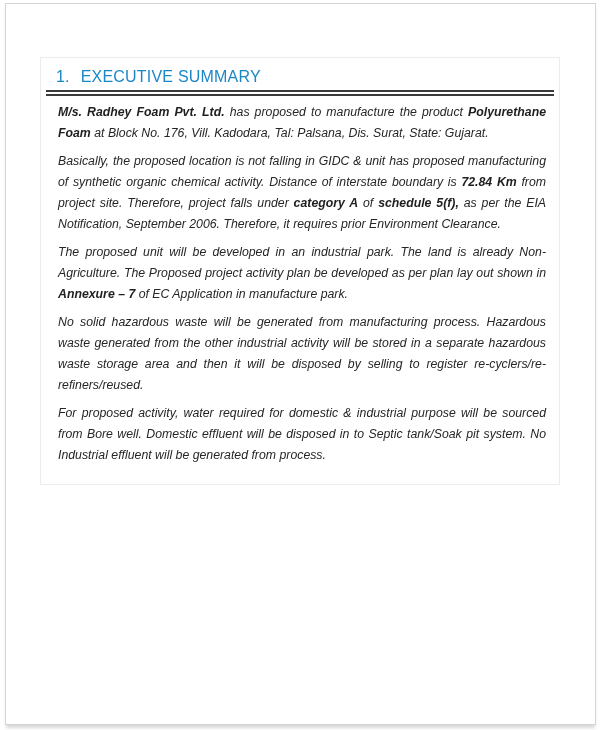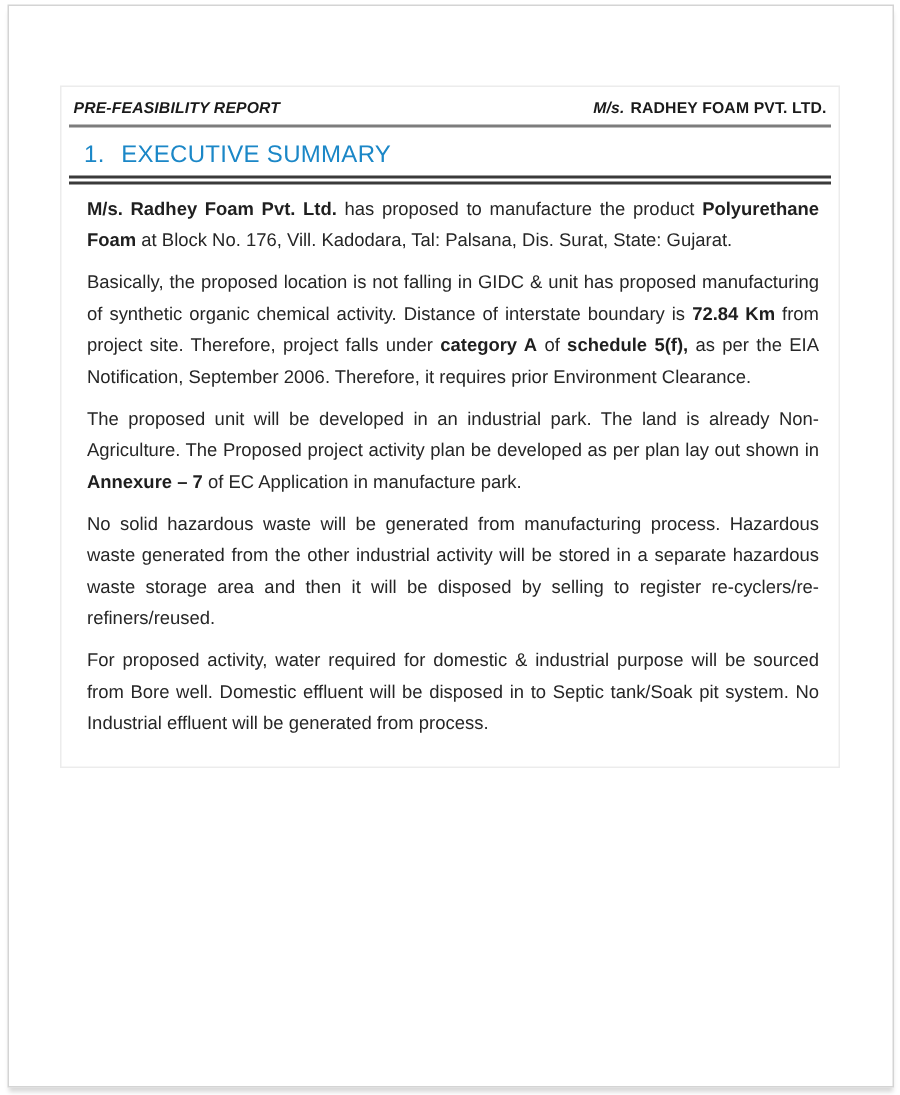--- a/index.html
+++ b/index.html
@@ -39,41 +39,38 @@
   }
   .section-heading .num{margin-right:11px;}
   .double-rule{
     margin:0 5px;
     height:2px;
     border-top:2px solid #3a3a3a;
     border-bottom:2px solid #3a3a3a;
   }
   .paragraphs{
     padding:6px 13px 8px 17px;
+    font-style:italic;
   }
   .paragraphs p{
     margin:0 0 7px 0;
     font-size:12.3px;
     line-height:21px;
     text-align:justify;
     color:#262626;
   }
   .paragraphs p:last-child{margin-bottom:10px;}
   .paragraphs b{font-weight:bold;color:#1f1f1f;}
 </style>
 </head>
 <body>
 
 <div class="page">
   <div class="content-frame">
 
-    <div class="report-header">
-      <span class="hdr-left">PRE-FEASIBILITY REPORT</span>
-      <span class="hdr-right"><span class="prefix">M/s.</span><span>RADHEY FOAM PVT. LTD.</span></span>
-    </div>
 
     <div class="section-heading" style="color: rgb(27, 135, 199);">
       <span class="num">1.</span><span>EXECUTIVE SUMMARY</span>
     </div>
 
     <div class="double-rule"></div>
 
     <div class="paragraphs">
         <p><b>M/s. Radhey Foam Pvt. Ltd.</b><span> has proposed to manufacture the product </span><b>Polyurethane Foam</b><span> at Block No. 176, Vill. Kadodara, Tal: Palsana, Dis. Surat, State: Gujarat.</span></p>
         <p><span>Basically, the proposed location is not falling in GIDC &amp; unit has proposed manufacturing of synthetic organic chemical activity. Distance of interstate boundary is </span><b>72.84 Km</b><span> from project site. Therefore, project falls under </span><b>category A</b><span> of </span><b>schedule 5(f),</b><span> as per the EIA Notification, September 2006. Therefore, it requires prior Environment Clearance.</span></p>

